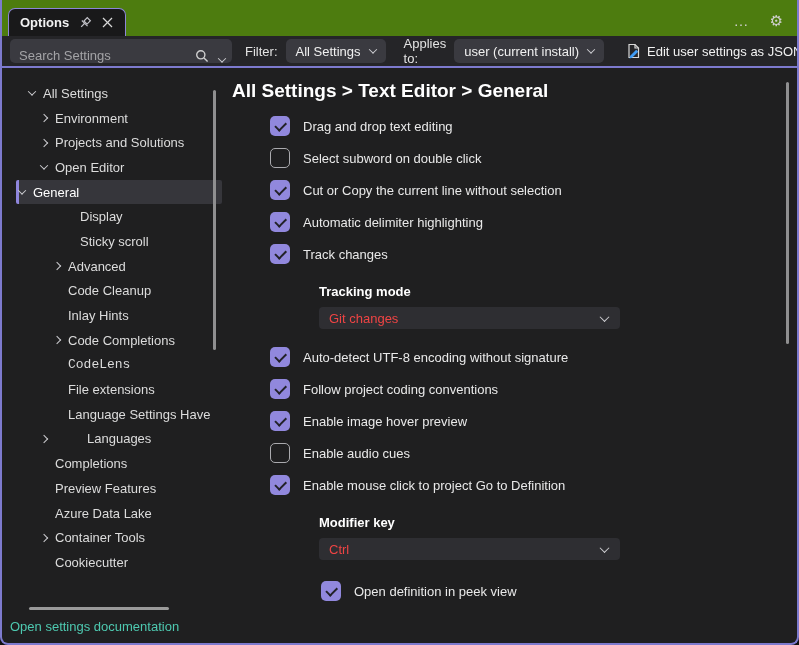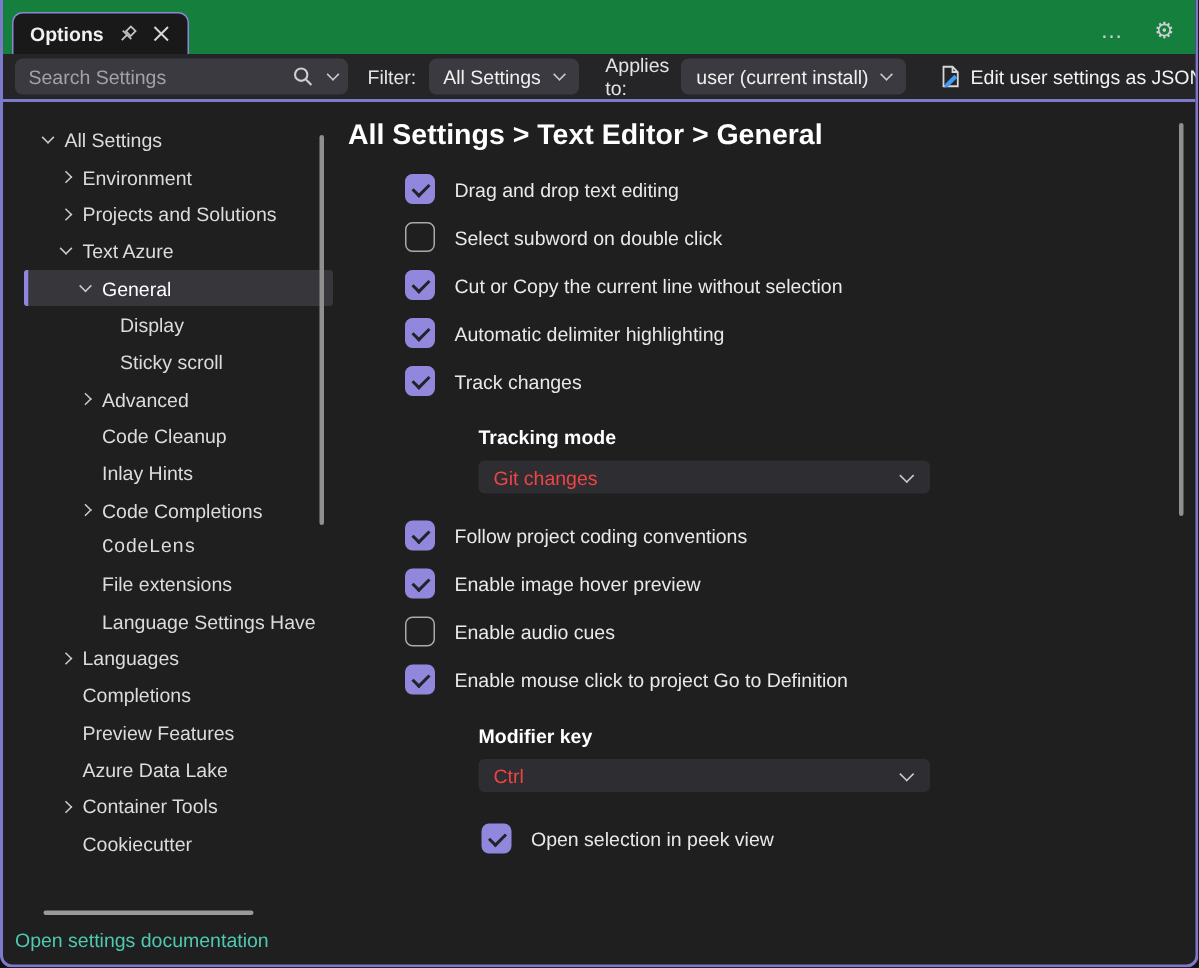--- a/index.html
+++ b/index.html
@@ -7,36 +7,36 @@
   body { font-family:"Liberation Sans", sans-serif; }
 
   .window{
     position:relative; width:799px; height:645px;
     background:#1f1f20;
     border-left:2px solid #7d7ace; border-right:2px solid #7d7ace; border-bottom:2px solid #7d7ace;
     border-radius:0 0 8px 8px; overflow:hidden;
   }
 
   
-  .titlebar{ height:36px; background:#15803d; display:flex; align-items:flex-end; justify-content:space-between; }
+  .titlebar{ height:36px; background:#4d7c0f; display:flex; align-items:flex-end; justify-content:space-between; }
   .tab{
     margin-left:6px; height:28px; display:flex; align-items:center; gap:9px;
     padding:0 11px; background:#19191a;
     border:1px solid #8d86d8; border-bottom:none; border-radius:7px 7px 0 0;
   }
   .tab-title{ color:#f2f2f2; font-size:13px; font-weight:bold; }
   .titlebar-right{ display:flex; align-items:center; gap:20px; margin:0 14px 8px 0; }
   .ellipsis{ color:#cfcfcf; font-size:15px; letter-spacing:1px; line-height:10px; }
   .gear{ color:#cfcfcf; font-size:15px; line-height:14px; }
 
   
   .toolbar{ height:30px; background:#252528; display:flex; align-items:center; padding:0 8px; }
   .searchbox{
     width:222px; height:24px; background:#3a3a40; border-radius:5px;
-    display:flex; align-items:center; padding:0 9px;
+    display:flex; align-items:flex-end; padding:0 9px;
   }
   .searchbox input{
     flex:1; background:transparent; border:none; outline:none;
     color:#e8e8e8; font-size:13px; font-family:"Liberation Sans", sans-serif;
   }
   .searchbox input::placeholder{ color:#a3a3a6; }
   .tool-label{ color:#e3e3e3; font-size:13px; margin-left:13px; }
   .dropbtn{
     margin-left:8px; height:24px; background:#3a3a40; border-radius:5px;
     display:flex; align-items:center; gap:9px; padding:0 10px; cursor:default;
@@ -189,23 +189,23 @@
           <div class="tree-row" style="padding-left: 22px;">
             <span class="chevbox">
               <i class="chev small right"></i>
             </span>
             <span>Projects and Solutions</span>
           </div>
           <div class="tree-row" style="padding-left: 22px;">
             <span class="chevbox">
               <i class="chev small down"></i>
             </span>
-            <span>Text Azure</span>
-          </div>
-          <div class="tree-row selected" style="padding-left: 35px;">
+            <span>Open Editor</span>
+          </div>
+          <div class="tree-row selected" style="">
             <span class="chevbox">
               <i class="chev small down"></i>
             </span>
             <span>General</span>
           </div>
           <div class="tree-row" style="padding-left: 47px;">
             <span class="chevbox"></span>
             <span>Display</span>
           </div>
           <div class="tree-row" style="padding-left: 47px;">
@@ -237,21 +237,21 @@
             <span>CodeLens</span>
           </div>
           <div class="tree-row" style="padding-left: 35px;">
             <span class="chevbox"></span>
             <span>File extensions</span>
           </div>
           <div class="tree-row" style="padding-left: 35px;">
             <span class="chevbox"></span>
             <span>Language Settings Have</span>
           </div>
-          <div class="tree-row" style="padding-left: 22px;">
+          <div class="tree-row" style="padding-left: 22px; gap: 32px;">
             <span class="chevbox">
               <i class="chev small right"></i>
             </span>
             <span>Languages</span>
           </div>
           <div class="tree-row" style="padding-left: 22px;">
             <span class="chevbox"></span>
             <span>Completions</span>
           </div>
           <div class="tree-row" style="padding-left: 22px;">
@@ -303,20 +303,24 @@
           </div>
           <div class="group">
             <div class="group-label">Tracking mode</div>
             <div class="select">
               <span>Git changes</span>
               <i class="chev down"></i>
             </div>
           </div>
           <div class="setting-row">
             <span class="checkbox checked"></span>
+            <span class="setting-label">Auto-detect UTF-8 encoding without signature</span>
+          </div>
+          <div class="setting-row">
+            <span class="checkbox checked"></span>
             <span class="setting-label">Follow project coding conventions</span>
           </div>
           <div class="setting-row">
             <span class="checkbox checked"></span>
             <span class="setting-label">Enable image hover preview</span>
           </div>
           <div class="setting-row">
             <span class="checkbox unchecked"></span>
             <span class="setting-label">Enable audio cues</span>
           </div>
@@ -326,20 +330,20 @@
           </div>
           <div class="group">
             <div class="group-label">Modifier key</div>
             <div class="select">
               <span>Ctrl</span>
               <i class="chev down"></i>
             </div>
           </div>
           <div class="setting-row nested">
             <span class="checkbox checked"></span>
-            <span class="setting-label">Open selection in peek view</span>
+            <span class="setting-label">Open definition in peek view</span>
           </div>
         </div>
       <div class="main-vscroll"></div>
     </div>
 
   </div>
 </div>
 
 </body></html>

